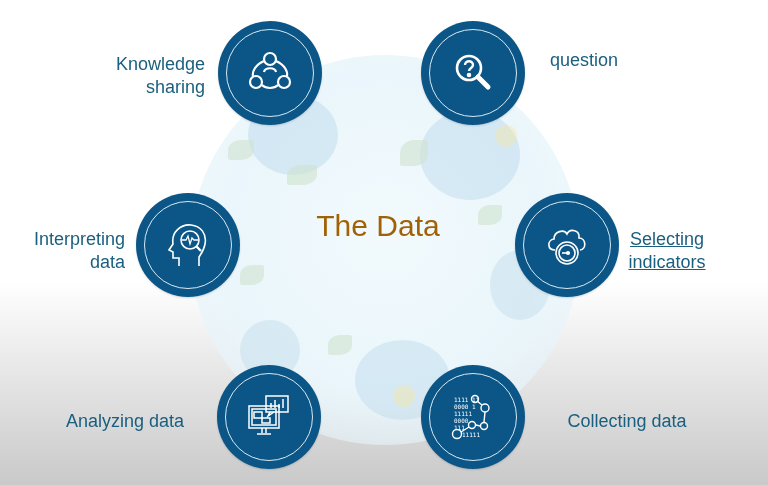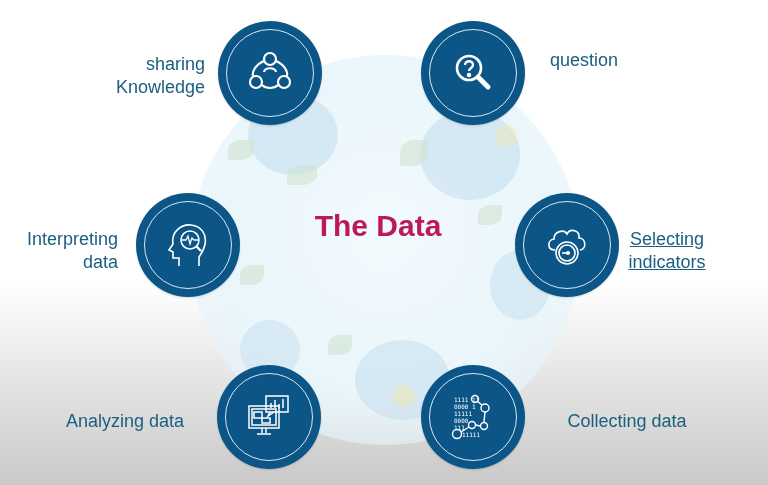--- a/index.html
+++ b/index.html
@@ -22,21 +22,21 @@
   .node::after {
     content:""; position:absolute; left:8px; top:8px; right:8px; bottom:8px;
     border-radius:50%; border:1.6px solid #d8e9f3;
   }
   .node svg { position:absolute; left:27px; top:27px; width:50px; height:50px; }
   .label {
     position:absolute; color:#1a5f7f; font-size:18px; line-height:23px;
   }
   .title {
     position:absolute; left:290px; top:208px; width:176px; text-align:center;
-    color:#be185d; font-weight:bold; font-size:30px; line-height:36px;
+    color:#a16207; font-weight:normal; font-size:30px; line-height:36px;
   }
 </style>
 </head>
 <body>
 
 <div class="hex-bg"></div>
 
 <div class="blob" style="left:248px;top:95px;width:90px;height:80px;background:#b9d7ea;"></div>
 <div class="blob" style="left:420px;top:110px;width:100px;height:90px;background:#b7d6ea;"></div>
 <div class="blob" style="left:490px;top:250px;width:60px;height:70px;background:#c2dcec;"></div>
@@ -60,22 +60,22 @@
     <circle cx="25" cy="11" r="6"></circle>
     <circle cx="11" cy="34" r="6"></circle>
     <circle cx="39" cy="34" r="6"></circle>
     <path d="M19 13 C10 17 7 24 8 28"></path>
     <path d="M31 13 C40 17 43 24 42 28"></path>
     <path d="M17 37 C21 41 29 41 33 37"></path>
     <path d="M19 24 C20 19 30 19 31 24"></path>
   </svg>
 </div>
 <div class="label" style="left:95px;top:53px;width:110px;text-align:right;">
+  <div>Knowledge</div>
   <div>sharing</div>
-  <div>Knowledge</div>
 </div>
 
 <div class="node" style="left:421px;top:21px;">
   <svg viewBox="0 0 50 50" fill="none" stroke="#fff" stroke-width="2.6">
     <circle cx="21" cy="20" r="12"></circle>
     <line x1="30" y1="29" x2="40" y2="39" stroke-width="5" stroke-linecap="round"></line>
     <path d="M17 17 C17 12 25 12 25 17 C25 20 21 20 21 23" stroke-width="2.4"></path>
     <circle cx="21" cy="27" r="1" fill="#fff"></circle>
   </svg>
 </div>
@@ -141,16 +141,16 @@
 </div>
 
 <div class="node" style="left:136px;top:193px;">
   <svg viewBox="0 0 50 50" fill="none" stroke="#fff" stroke-width="1.6">
     <path d="M16 46 L16 38 L10 38 L10 32 L6 30 L10 24 C8 12 18 4 28 5 C38 6 44 14 42 24 C41 30 38 34 36 37 L36 46"></path>
     <circle cx="27" cy="20" r="9"></circle>
     <line x1="33" y1="26" x2="38" y2="31" stroke-width="2.4"></line>
     <path d="M19 20 L23 20 L25 16 L27 24 L29 18 L31 20 L35 20" stroke-width="1.3"></path>
   </svg>
 </div>
-<div class="label" style="left:0px;top:228px;width:118px;text-align:right;">
+<div class="label" style="left:7px;top:228px;width:118px;text-align:right;">
   <div>Interpreting</div>
   <div>data</div>
 </div>
 
 </body></html>

